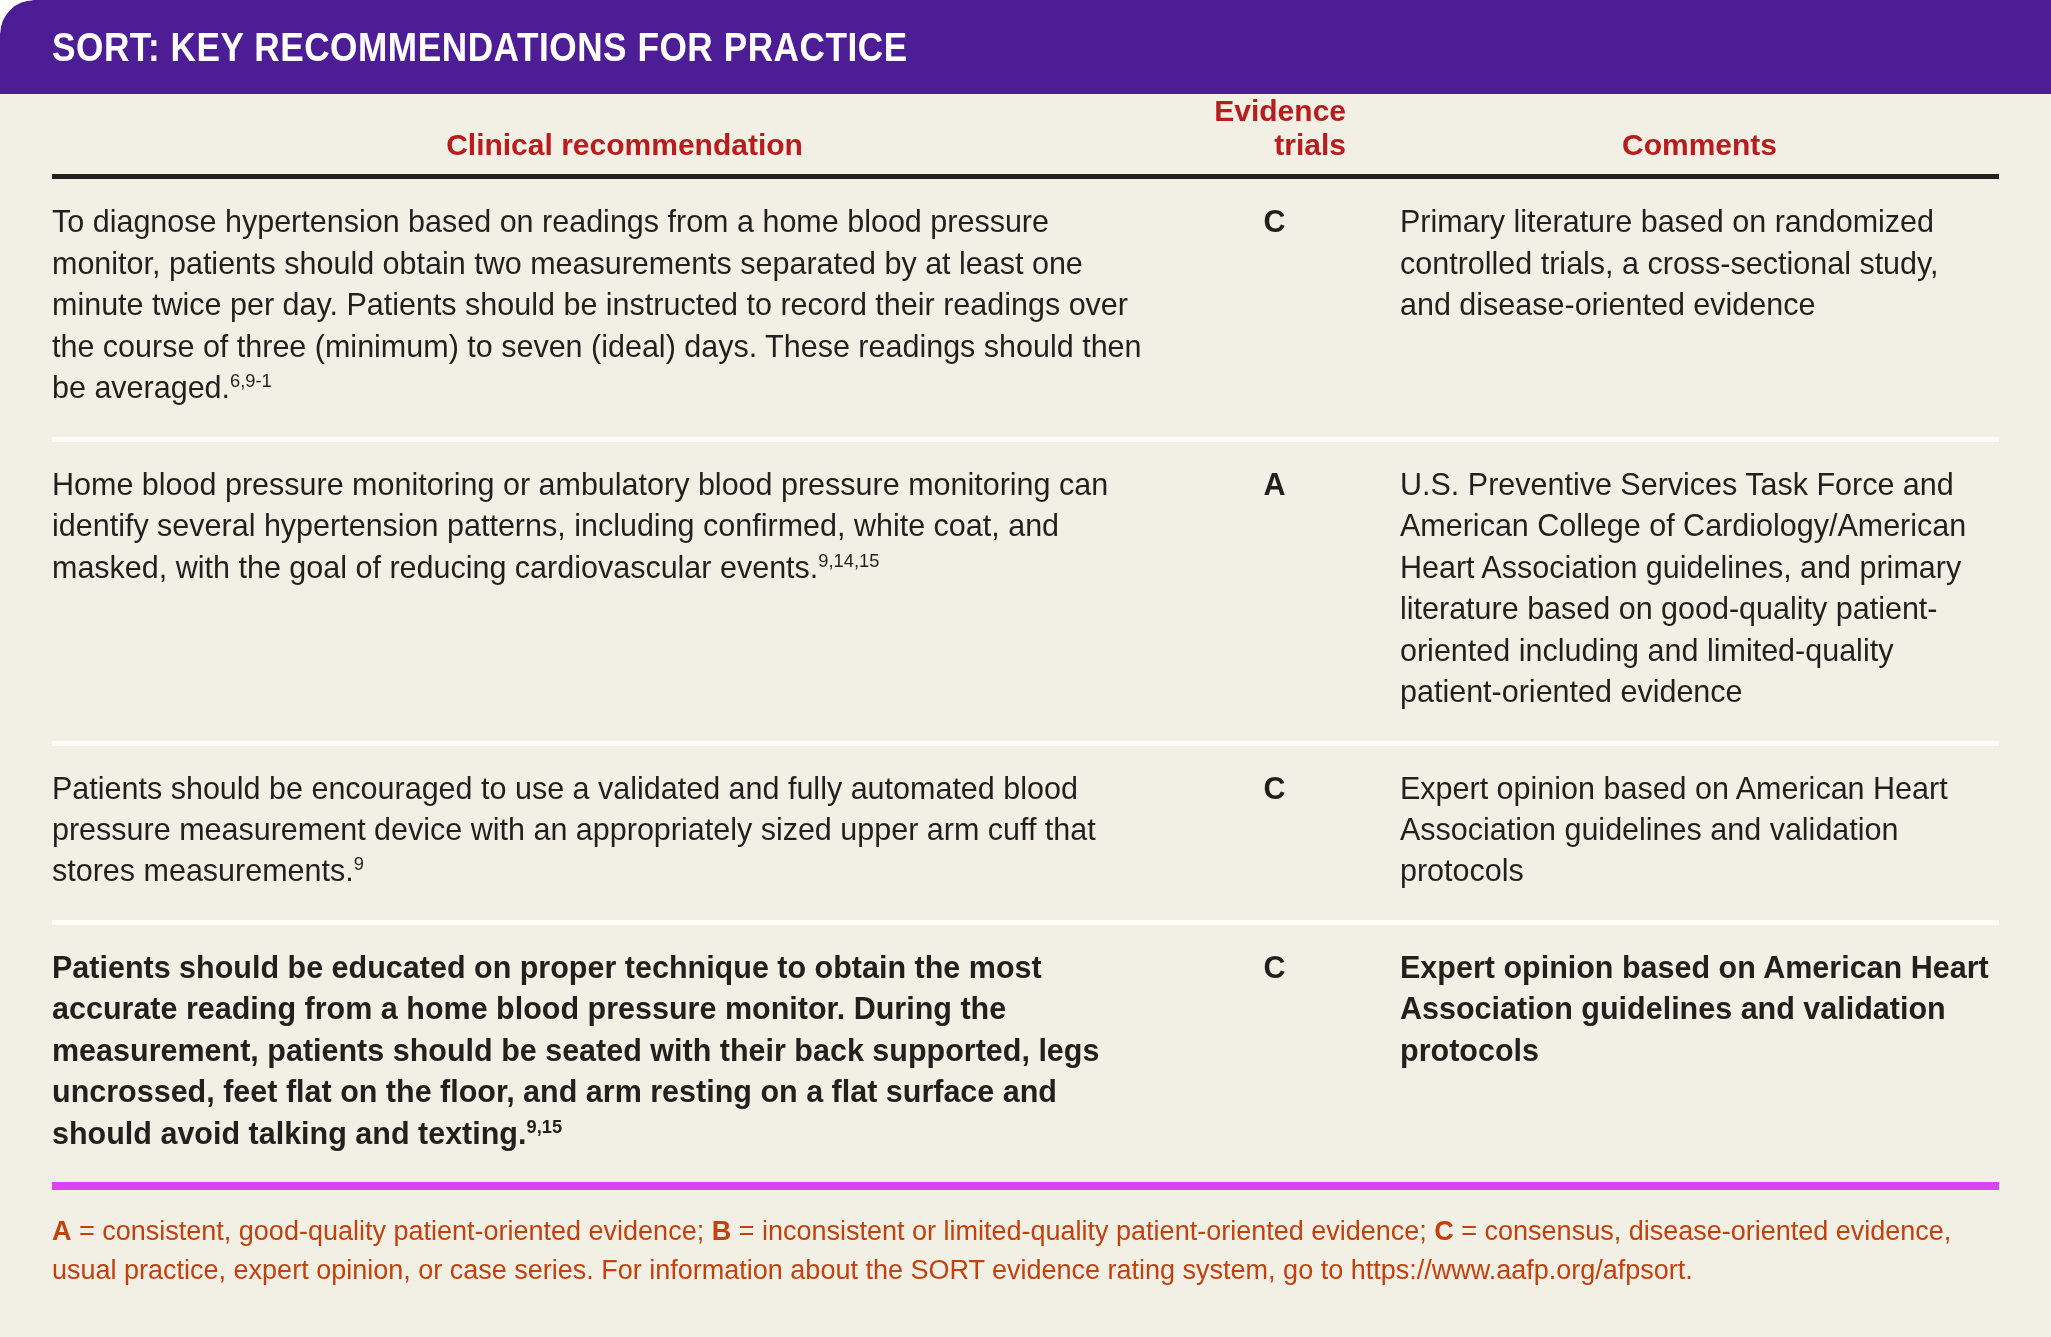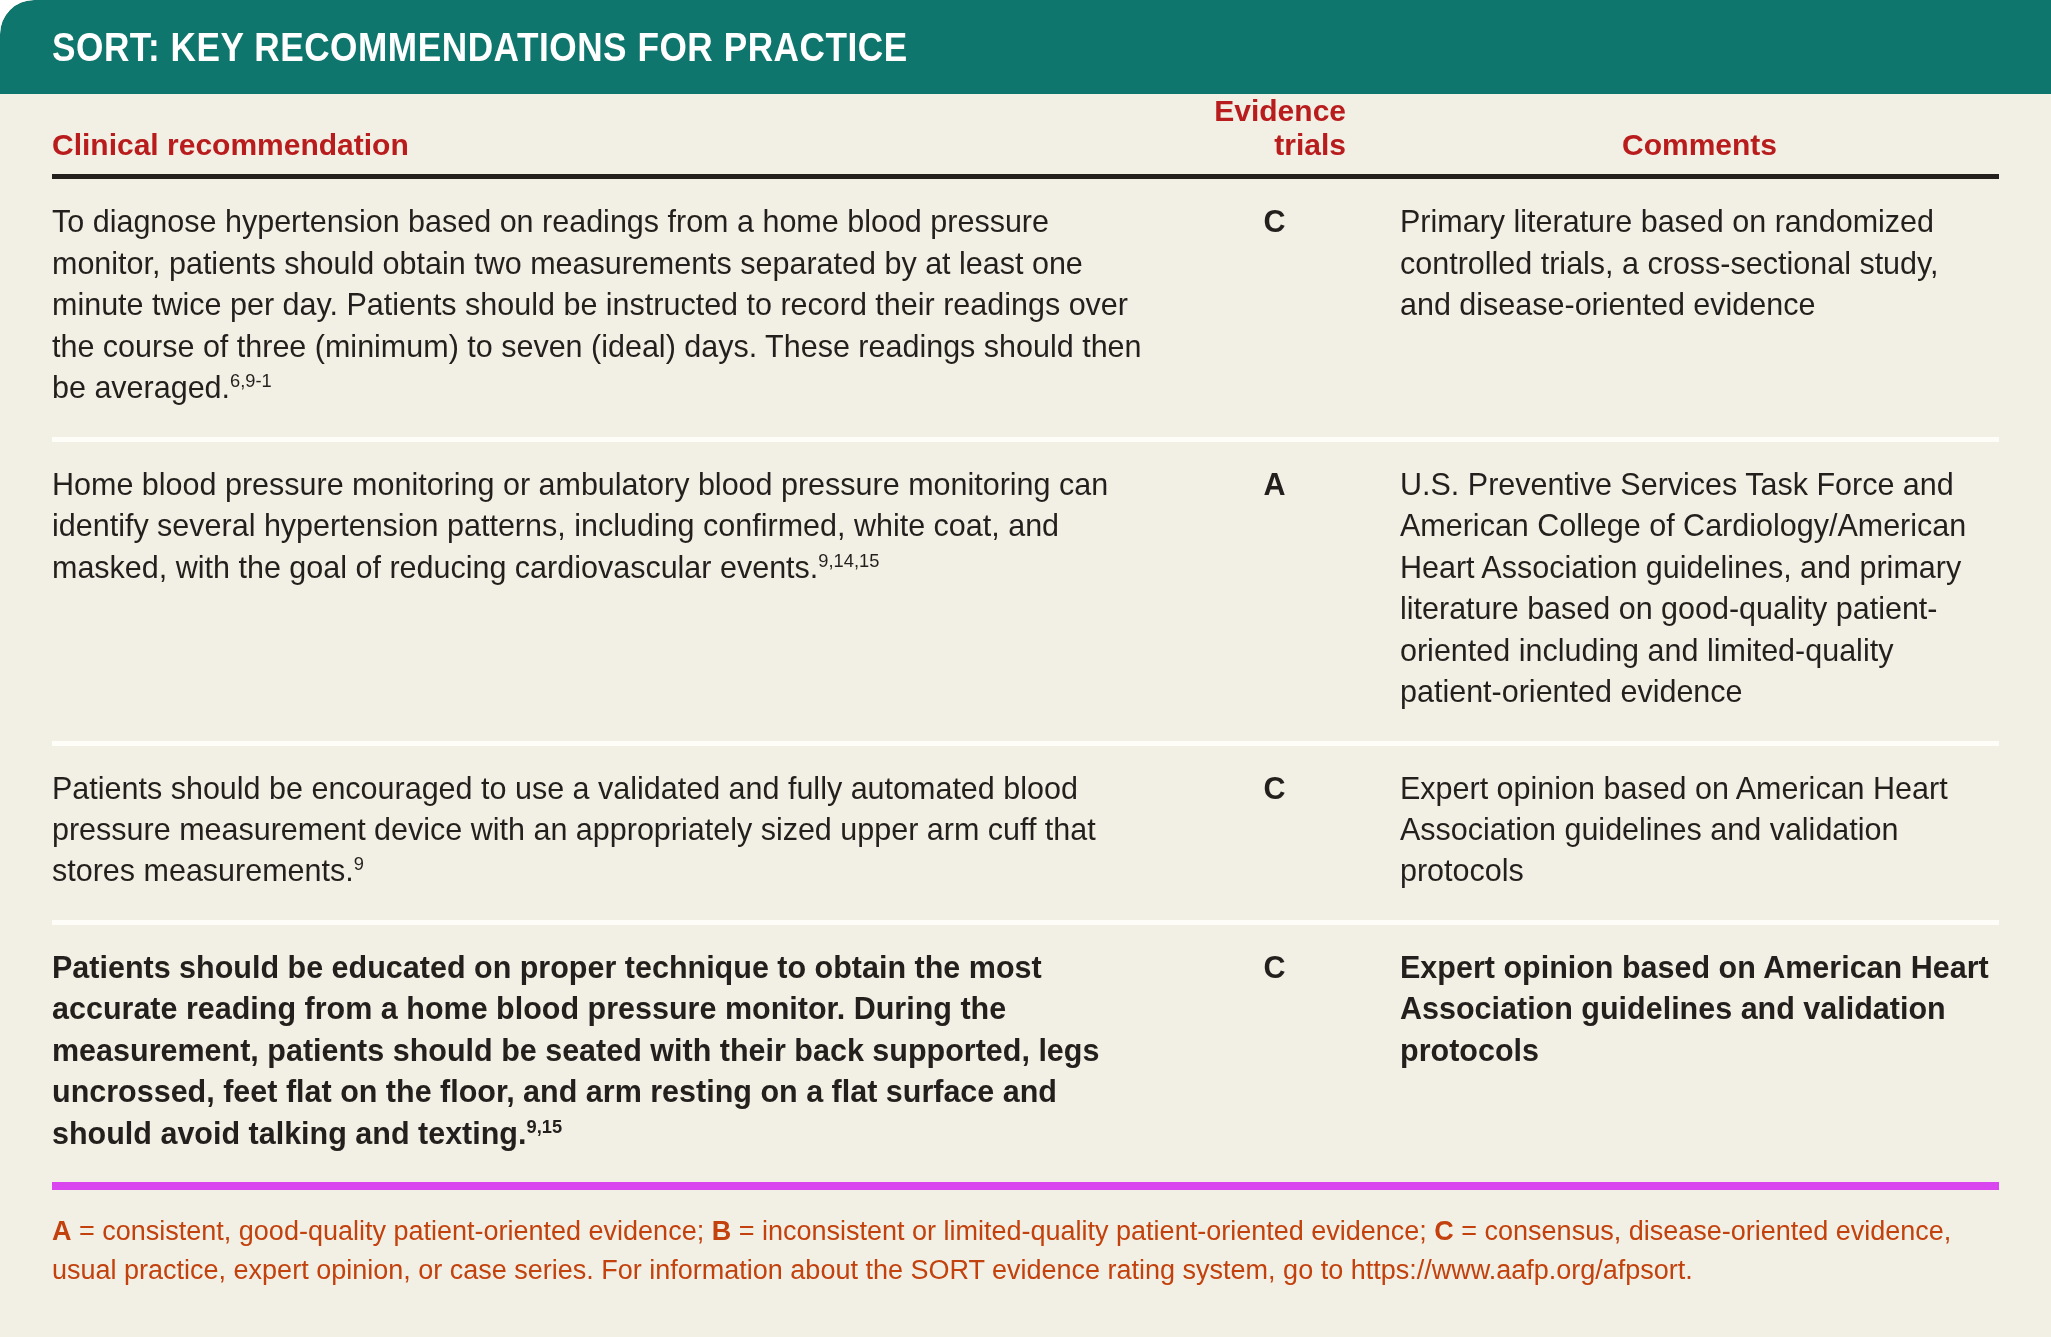--- a/index.html
+++ b/index.html
@@ -24,21 +24,21 @@
     overflow: hidden;
   }
 
   
   .title-bar {
     position: absolute;
     left: 0;
     top: 0;
     width: 2051px;
     height: 94px;
-    background: #0f766e;
+    background: #4c1d95;
     border-top-left-radius: 34px;
   }
   .title-text {
     position: absolute;
     left: 52px;
     top: 50%;
     transform: translateY(-50%);
     color: #ffffff;
     font-size: 40px;
     font-weight: 700;
@@ -82,21 +82,21 @@
 
   thead th {
     vertical-align: bottom;
     padding: 0 0 12px 0;
     font-size: 30px;
     font-weight: 700;
     color: #b91c1c;
     font-family: "Liberation Sans Narrow", "Liberation Sans", sans-serif;
     line-height: 1.14;
   }
-  th.h-rec   { text-align: left;  }
+  th.h-rec   { text-align: center;  }
   th.h-rate  { text-align: right; padding-right: 26px; }
   th.h-comm  { text-align: center;  padding-left: 28px; }
 
   thead tr th { border-bottom: 5px solid #231f1c; }
 
   tbody td {
     vertical-align: top;
     color: #231f1c;
     font-size: 30.5px;
     line-height: 1.36;

